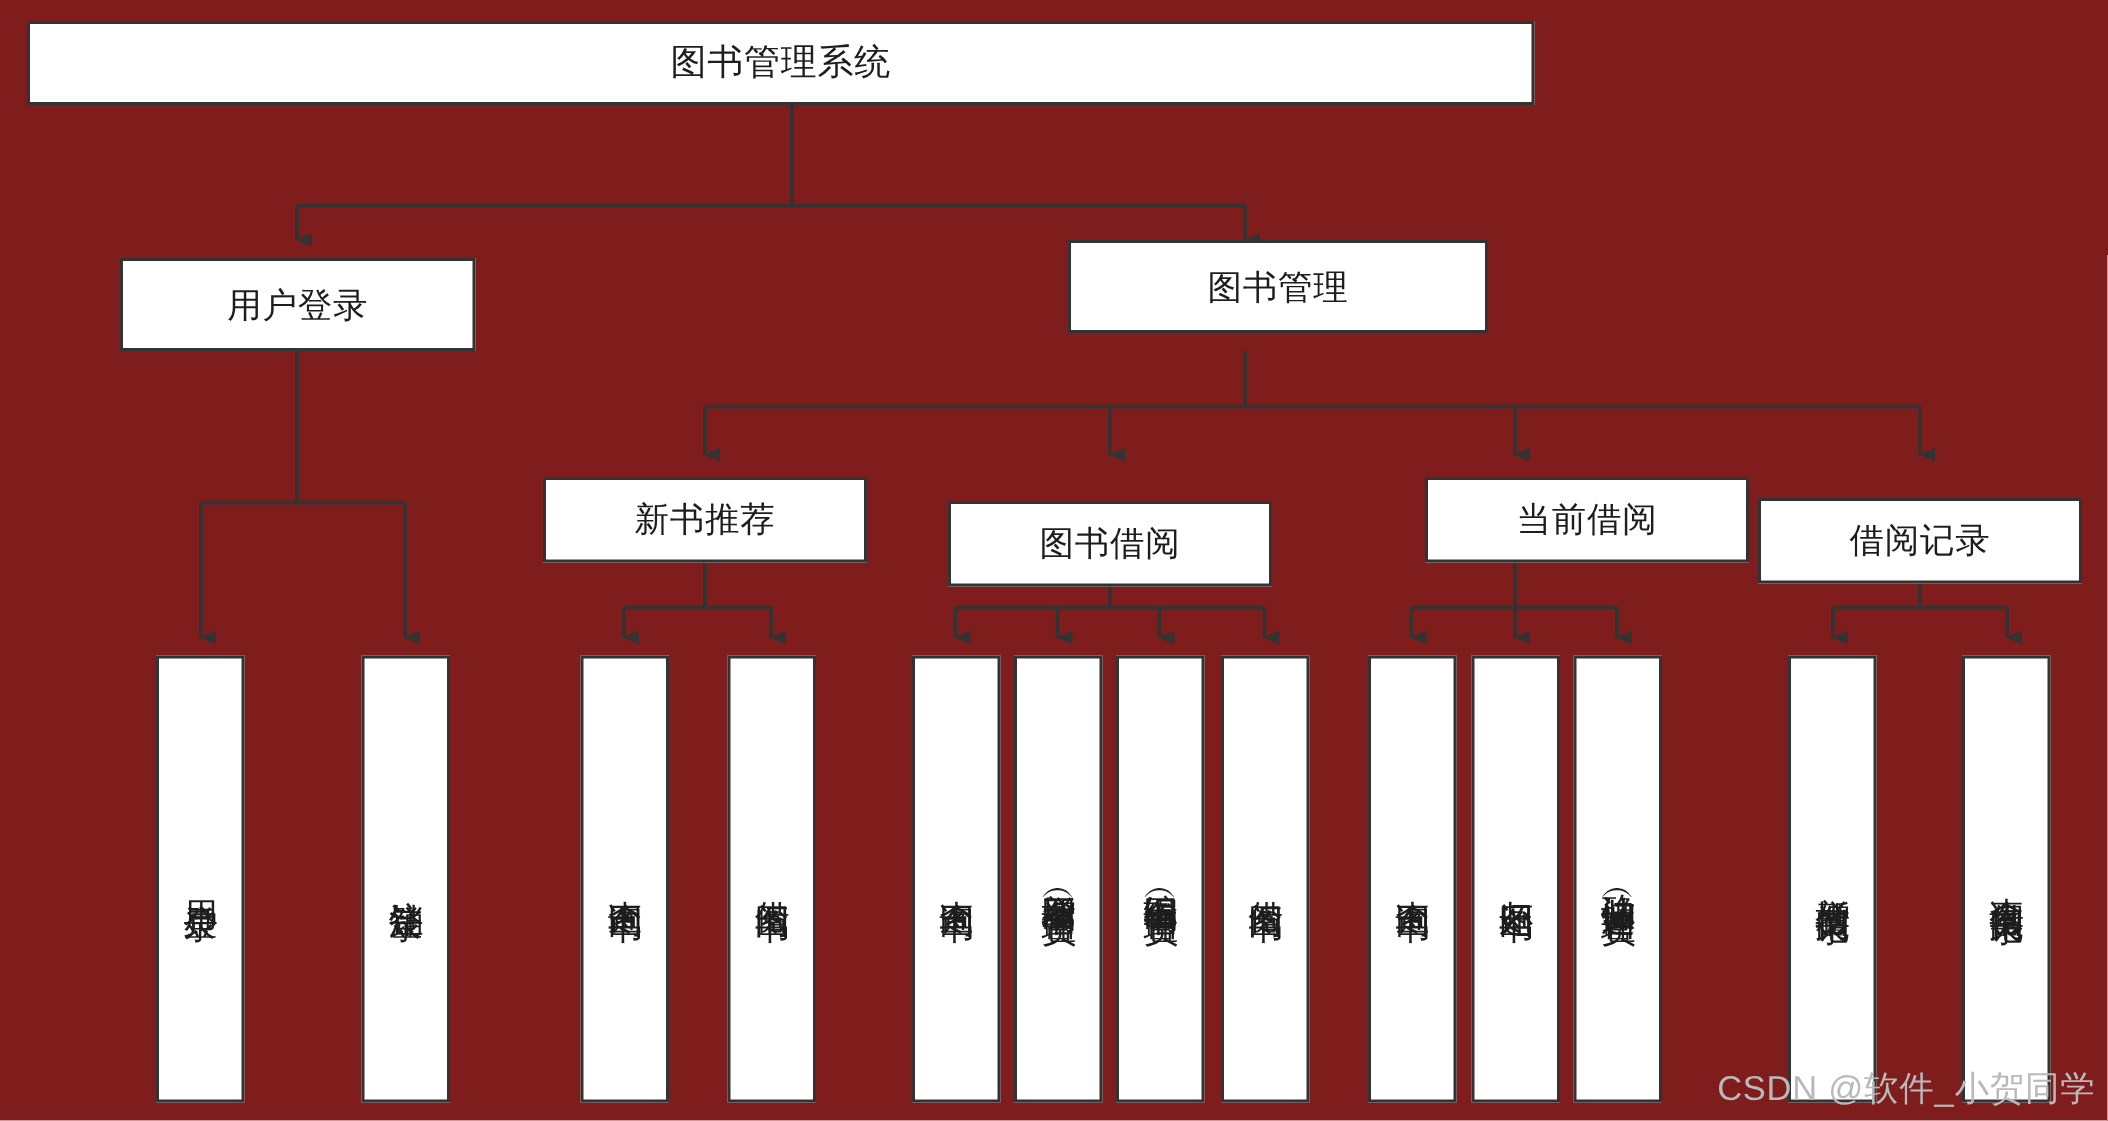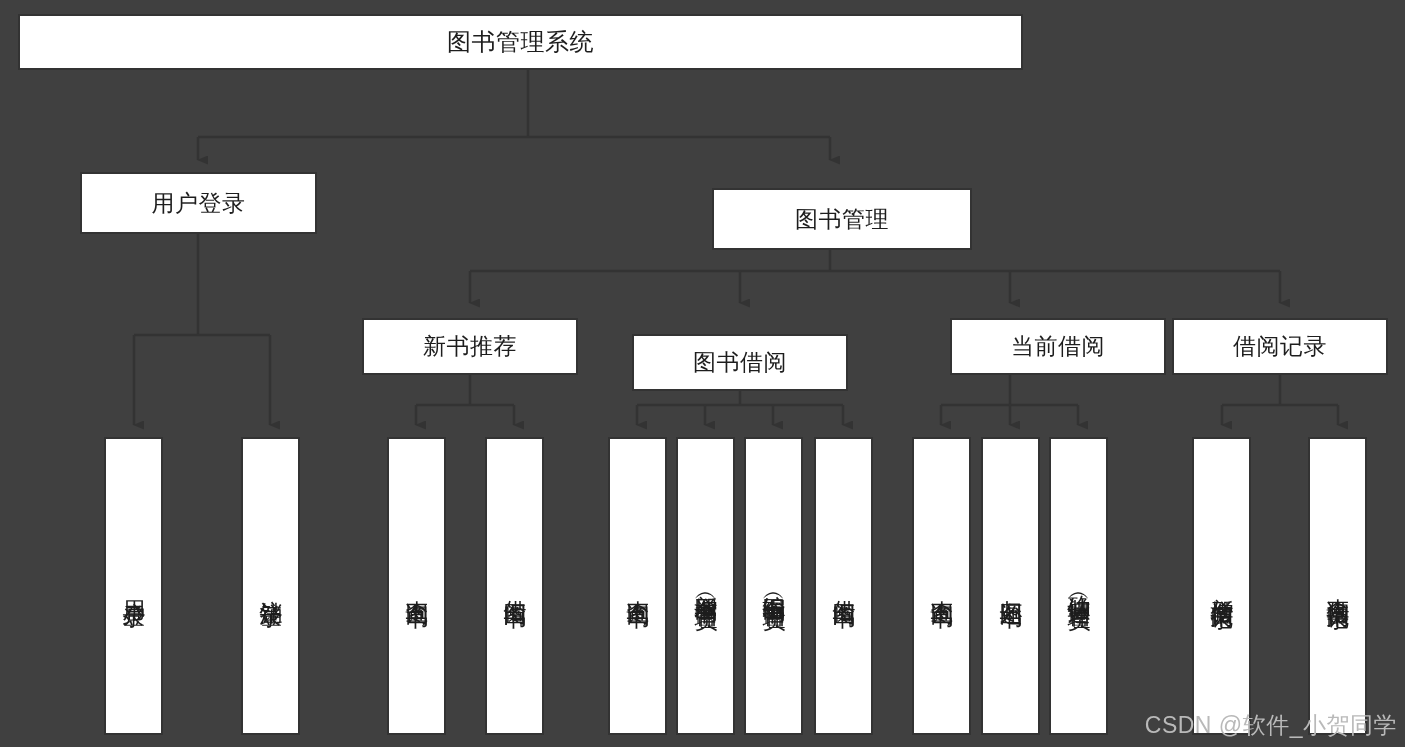--- a/index.html
+++ b/index.html
@@ -7,21 +7,21 @@
     padding: 0;
     background: #ffffff;
   }
   body {
     font-family: "Liberation Sans", "DejaVu Sans", sans-serif;
   }
   #stage {
     position: relative;
     width: 1405px;
     height: 747px;
-    background: #404040;
+    background: #7f1d1d;
     overflow: hidden;
   }
   #wires {
     position: absolute;
     left: 0;
     top: 0;
     width: 1405px;
     height: 747px;
     pointer-events: none;
   }
@@ -127,34 +127,34 @@
     </g>
   </svg>
 
   <div class="node horiz root" style="left:18px; top:14px; width:1005px; height:56px;">
     <span class="txt">图书管理系统</span>
   </div>
 
   <div class="node horiz" style="left:80px; top:172px; width:237px; height:62px;">
     <span class="txt">用户登录</span>
   </div>
-  <div class="node horiz" style="left:712px; top:188px; width:260px; height:62px;">
+  <div class="node horiz" style="left:712px; top:160px; width:280px; height:62px;">
     <span class="txt">图书管理</span>
   </div>
 
   <div class="node horiz" style="left:362px; top:318px; width:216px; height:57px;">
     <span class="txt">新书推荐</span>
   </div>
   <div class="node horiz" style="left:632px; top:334px; width:216px; height:57px;">
     <span class="txt">图书借阅</span>
   </div>
   <div class="node horiz" style="left:902px; top:318px; width:216px; height:57px;margin-left:48px;">
     <span class="txt">当前借阅</span>
   </div>
-  <div class="node horiz" style="left:1172px; top:318px; width:216px; height:57px;">
+  <div class="node horiz" style="left:1172px; top:332px; width:216px; height:57px;">
     <span class="txt">借阅记录</span>
   </div>
 
   <div class="node vert" style="left:104px; top:437px; width:59px; height:298px;">
     <span class="txt">用户登录</span>
   </div>
   <div class="node vert" style="left:241px; top:437px; width:59px; height:298px;">
     <span class="txt">注销登录</span>
   </div>
 

